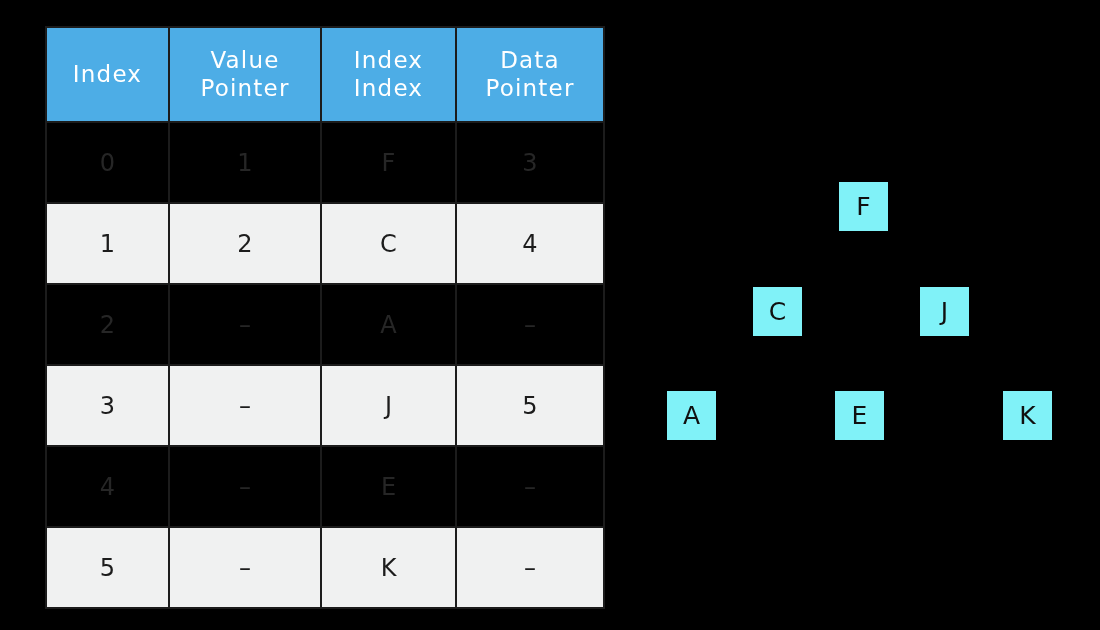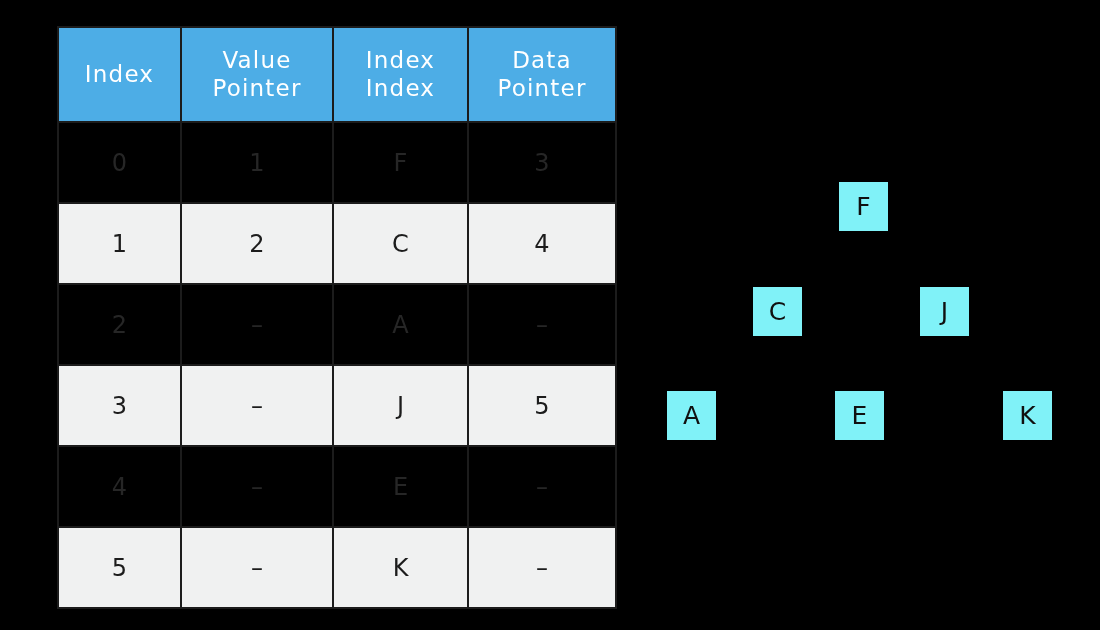--- a/index.html
+++ b/index.html
@@ -25,21 +25,20 @@
     width: 558px;
     height: 570px;
   }
   table.ll-table {
     border-collapse: collapse;
     table-layout: fixed;
     width: 558px;
     height: 570px;
     position: relative;
     z-index: 2;
-    margin-left: 12px;
   }
   table.ll-table col.c-index   { width: 123px; }
   table.ll-table col.c-left    { width: 152px; }
   table.ll-table col.c-data    { width: 135px; }
   table.ll-table col.c-right   { width: 148px; }
 
   table.ll-table th {
     background: #4DADE6;
     color: #ffffff;
     height: 93px;

